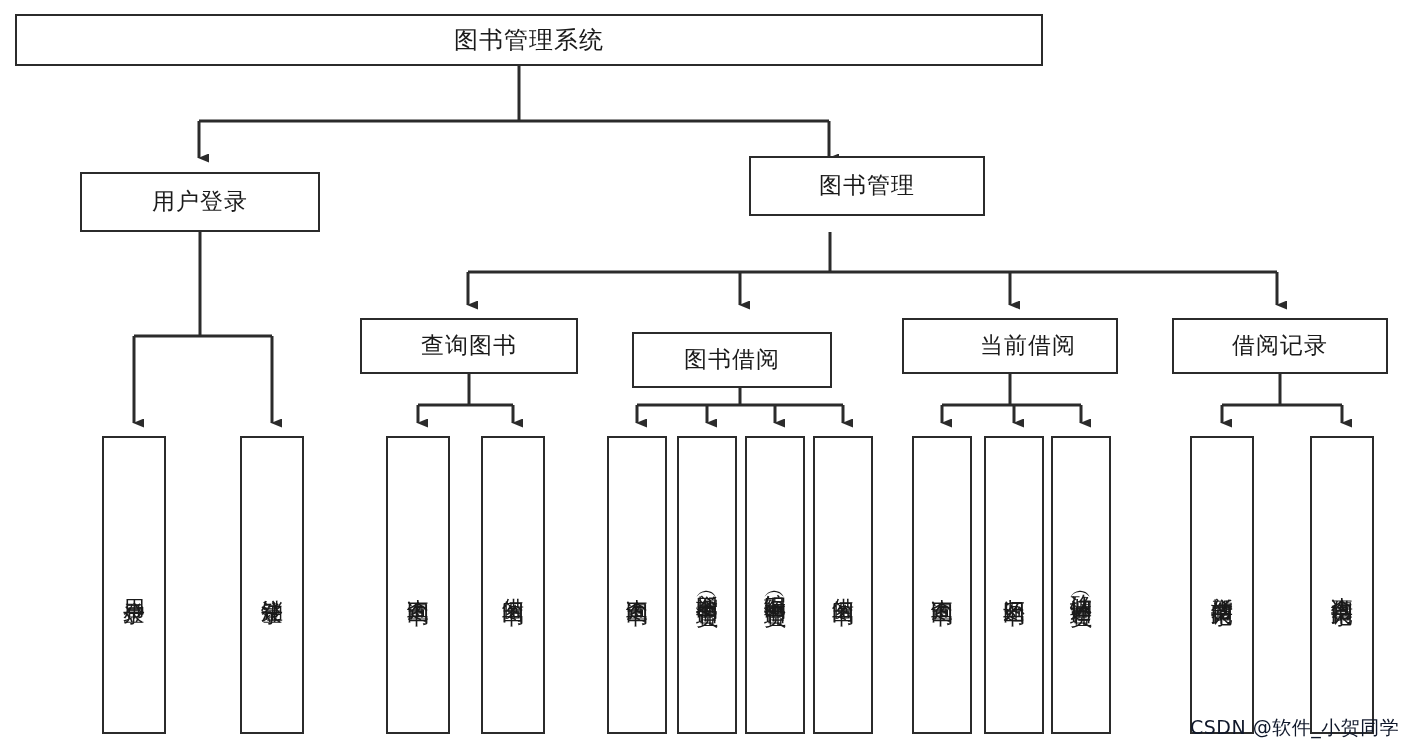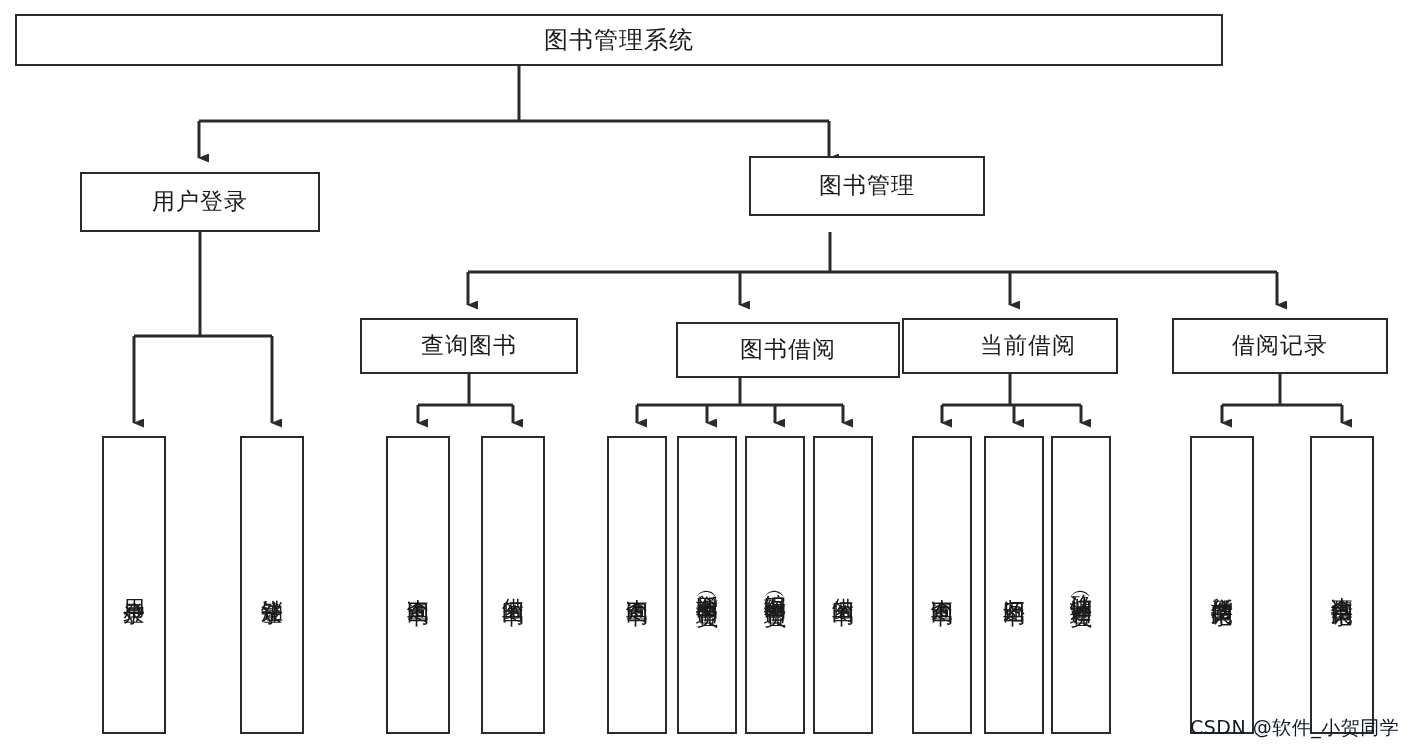--- a/index.html
+++ b/index.html
@@ -114,35 +114,35 @@
       <path d="M1014,405 L1014,423" marker-end="url(#arrowhead)"></path>
       <path d="M1081,405 L1081,423" marker-end="url(#arrowhead)"></path>
 
       <path d="M1280,374 L1280,405"></path>
       <path d="M1222,405 L1342,405"></path>
       <path d="M1222,405 L1222,423" marker-end="url(#arrowhead)"></path>
       <path d="M1342,405 L1342,423" marker-end="url(#arrowhead)"></path>
     </g>
   </svg>
 
-  <div class="node horiz root" style="left: 15px; top: 14px; width: 1208px; height: 52px; align-items: center;">
+  <div class="node horiz root" style="left: 15px; top: 14px; width: 1028px; height: 52px; align-items: center;">
     <span>图书管理系统</span>
   </div>
 
   <div class="node horiz" style="left: 80px; top: 172px; width: 240px; height: 60px;">
     <span>用户登录</span>
   </div>
   <div class="node horiz" style="left: 712px; top: 156px; width: 236px; height: 60px; margin-left: 37px;">
     <span>图书管理</span>
   </div>
 
   <div class="node horiz" style="left: 360px; top: 318px; width: 218px; height: 56px;">
     <span>查询图书</span>
   </div>
-  <div class="node horiz" style="left: 632px; top: 322px; width: 224px; height: 56px; margin-left: 44px;">
+  <div class="node horiz" style="left: 632px; top: 332px; width: 200px; height: 56px;">
     <span>图书借阅</span>
   </div>
   <div class="node horiz" style="left: 902px; top: 318px; width: 216px; height: 56px; padding-left: 36px;">
     <span>当前借阅</span>
   </div>
   <div class="node horiz" style="left: 1172px; top: 318px; width: 216px; height: 56px;">
     <span>借阅记录</span>
   </div>
 
   <div class="node leaf" style="left: 102px; top: 436px; width: 64px; height: 298px;">

